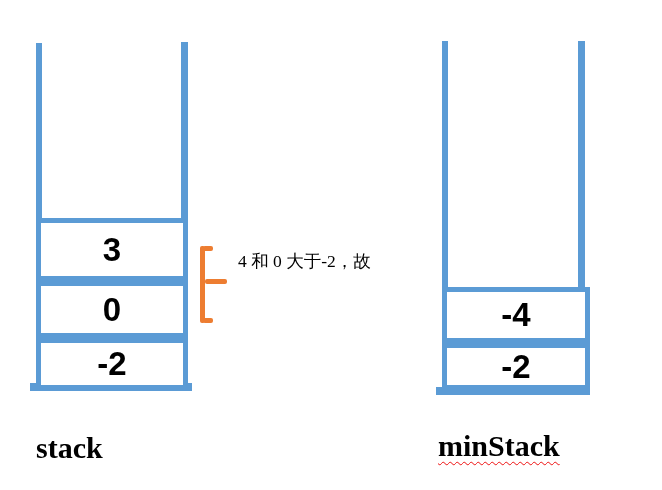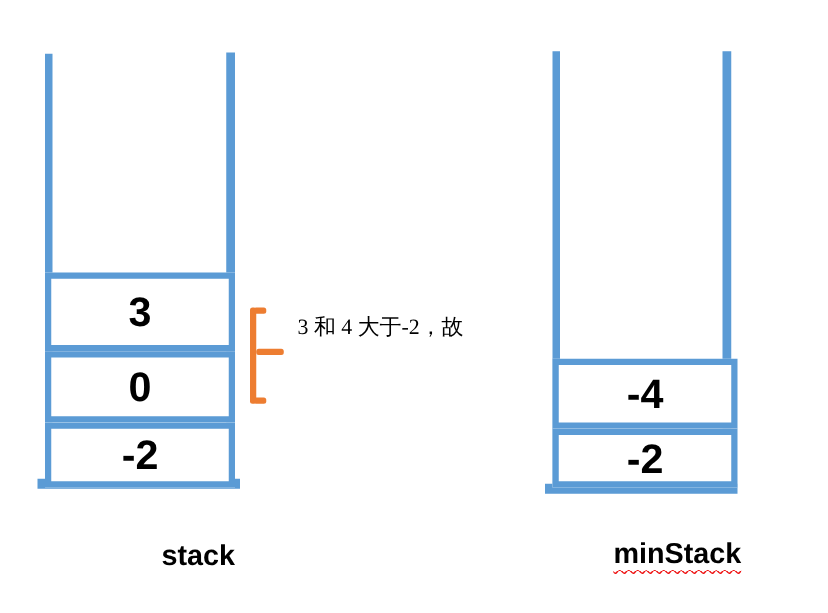--- a/index.html
+++ b/index.html
@@ -31,24 +31,25 @@
     display: flex;
     align-items: center;
     justify-content: center;
     font-weight: bold;
     font-size: 33px;
     color: var(--text);
     letter-spacing: 0px;
   }
   .stack-label {
     position: absolute;
-    text-align: right;
+    text-align: left;
     font-weight: bold;
-    font-size: 23px;
+    font-size: 30px;
     color: var(--text);
+    font-family: Liberation Serif, serif;
   }
   .squiggle {
     text-decoration-line: underline;
     text-decoration-style: wavy;
     text-decoration-color: var(--squiggle_red);
     text-decoration-thickness: 1px;
     text-underline-offset: 5px;
   }
   .brace-part {
     position: absolute;
@@ -111,21 +112,21 @@
   <div class="stack-label ls-label">stack</div>
 
   <div>
     <div class="brace-part brace-vertical"></div>
     <div class="brace-part brace-top-tick"></div>
     <div class="brace-part brace-mid-tick"></div>
     <div class="brace-part brace-bot-tick"></div>
   </div>
 
   <div class="annotation">
-    <div>3 和 4 大于-2，故</div>
+    <div>4 和 0 大于-2，故</div>
   </div>
 
   <div class="wall ms-left-wall"></div>
   <div class="wall ms-right-wall"></div>
   <div class="hbar ms-bottom"></div>
 
   <div class="cell ms-cell-0">-4</div>
   <div class="cell ms-cell-1">-2</div>
 
   <div class="stack-label ms-label"><span class="squiggle">minStack</span></div>

